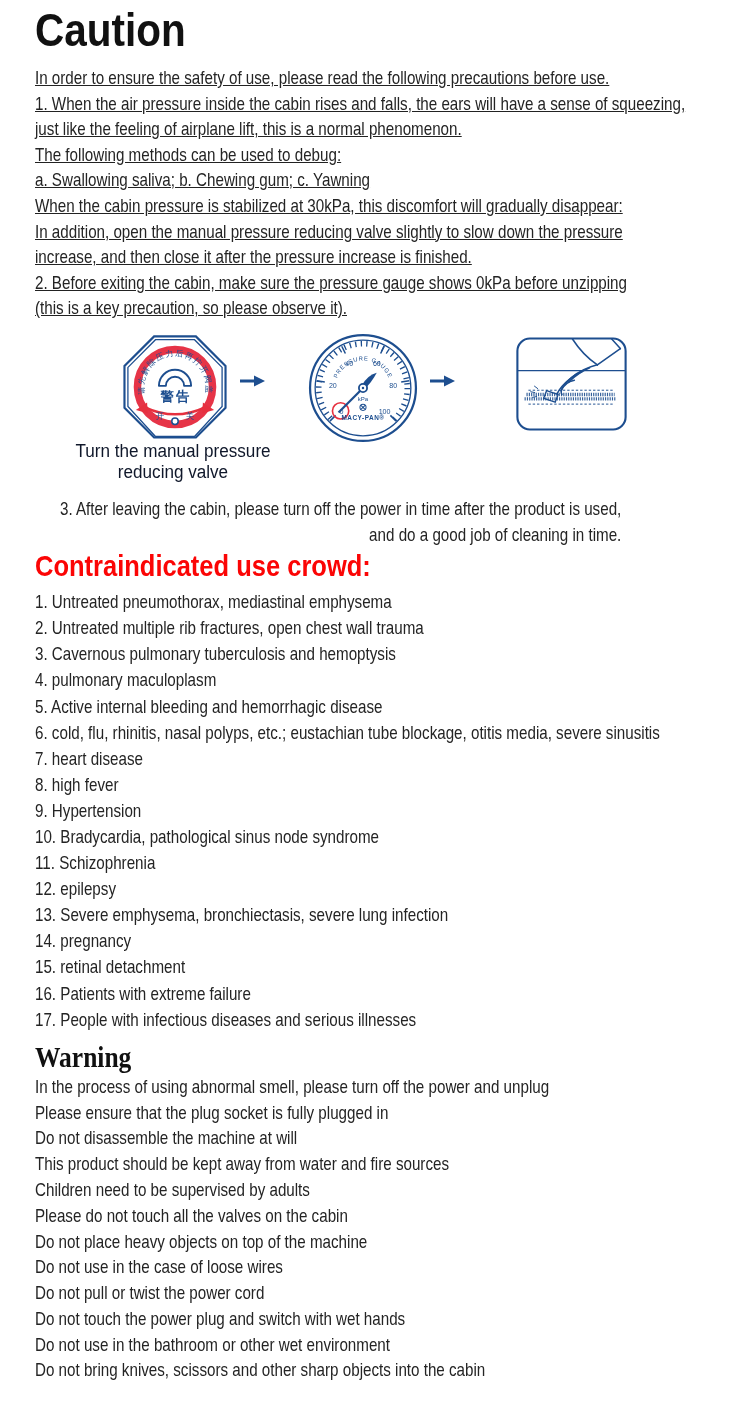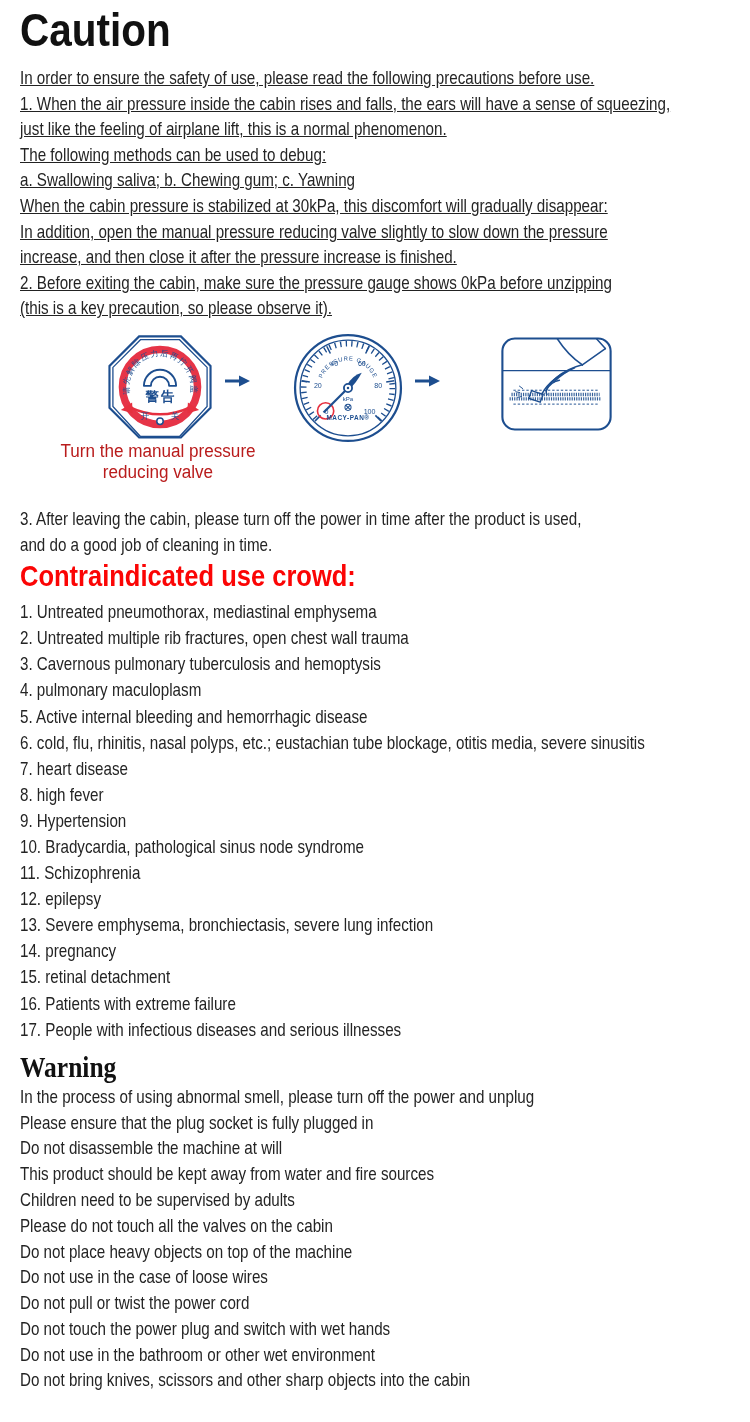--- a/index.html
+++ b/index.html
@@ -1,49 +1,49 @@
 <!DOCTYPE html>
 <html><head>
 <meta charset="utf-8">
 <style>
   html,body{margin:0;padding:0;}
   body{
     width:750px;height:1422px;background:#ffffff;overflow:hidden;
     font-family:"Liberation Sans", sans-serif;color:#222222;
   }
-  .content{padding-left:20px;}
+  .content{padding-left:35px;}
   
   .title{
     margin:0;padding:4px 0 0 0;font-size:46px;font-weight:bold;color:#111;
     line-height:52px;transform:scaleX(0.88);transform-origin:0 50%;white-space:nowrap;
   }
   .sec-heading{
     margin:0;font-size:30px;font-weight:bold;line-height:34px;
     transform:scaleX(0.85);transform-origin:0 50%;white-space:nowrap;
   }
   .sec-heading.red{color:#fb0505;}
   .sec-heading.black{color:#111;}
   
   .ln{
     font-size:18.5px;line-height:25.6px;white-space:nowrap;
     transform:scaleX(0.82);transform-origin:0 50%;color:#242424;
   }
   .intro{margin-top:9px;text-decoration:underline;}
-  .after-figs{margin-top:16px;}
+  .after-figs{margin-top:6px;text-align:right;}
   .contra-list{margin-top:6px;}
   .contra-list .ln{line-height:26.1px;}
   .warn-list{}
   .warn-list .ln{line-height:25.8px;}
   .red-head-wrap{margin-top:2px;}
   .warn-head-wrap{margin-top:7px;font-family:Liberation Serif, serif;}
   
   .figrow{position:relative;height:158px;margin-top:11px;margin-left:-27px;width:750px;}
   .figrow .abs{position:absolute;}
   .figcap{
-    position:absolute;width:220px;text-align:center;color:#b91c1c;
+    position:absolute;width:220px;text-align:center;color:#0f172a;
     font-size:18px;line-height:21px;
   }
   .figcap .capline{transform:scaleX(0.95);transform-origin:50% 50%;white-space:nowrap;}
   svg{display:block;}
   svg text{font-family:"Liberation Sans", sans-serif;}
 </style>
 </head>
 <body>
 
 <main class="content">

